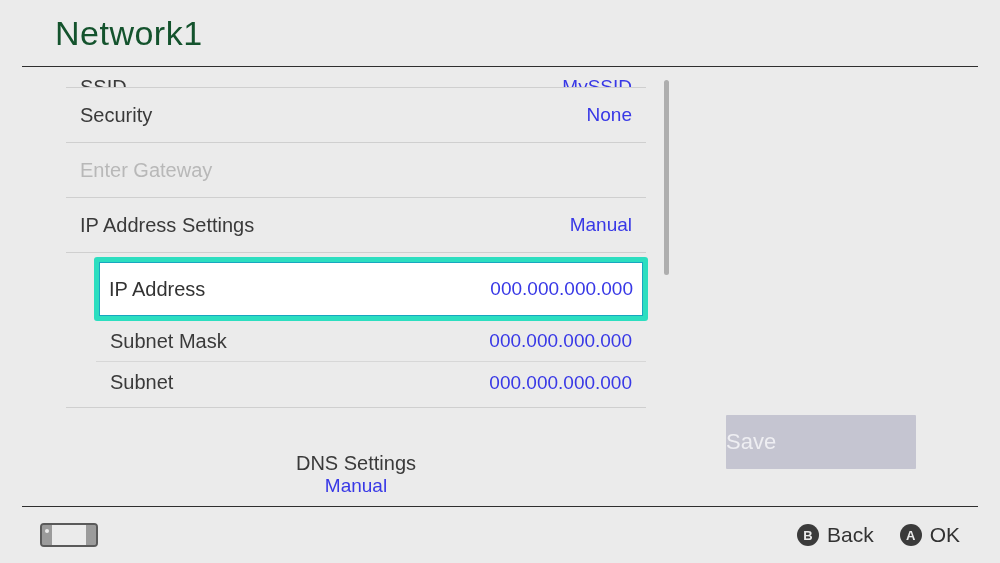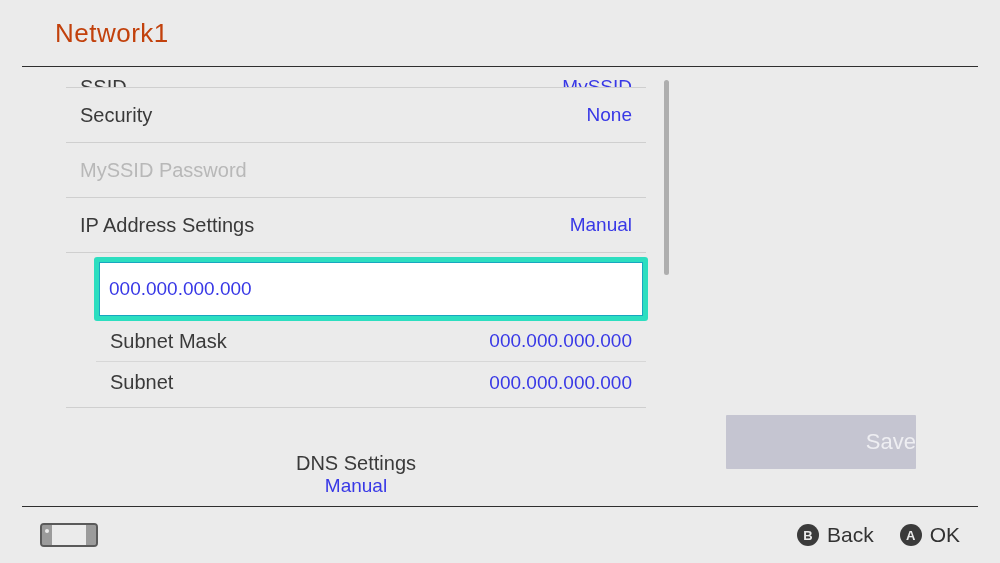--- a/index.html
+++ b/index.html
@@ -13,23 +13,23 @@
   }
   .header {
     position: absolute;
     top: 0; left: 0; right: 0;
     height: 66px;
     padding-left: 55px;
     display: flex;
     align-items: center;
   }
   .header-title {
-    font-size: 26px;
+    font-size: 34px;
     font-weight: 400;
-    color: #c2410c;
+    color: #14532d;
     letter-spacing: 0.5px;
   }
   .header-rule {
     position: absolute;
     top: 66px; left: 22px; right: 22px;
     height: 1px;
     background: #2f2f2f;
   }
   .content-area {
     position: absolute;
@@ -122,21 +122,21 @@
   .save-button {
     position: absolute;
     top: 349px;
     left: 726px;
     width: 190px;
     height: 54px;
     background: #c5c5d1;
     color: #eeeef2;
     display: flex;
     align-items: center;
-    justify-content: flex-end;
+    justify-content: flex-start;
     font-size: 22px;
     border-radius: 1px;
   }
 
   .footer-rule {
     position: absolute;
     bottom: 56px;
     left: 22px; right: 22px;
     height: 1px;
     background: #2f2f2f;
@@ -215,31 +215,32 @@
       <span class="label">SSID</span>
       <span class="value">MySSID</span>
     </div>
 
     <div class="row">
       <span class="label">Security</span>
       <span class="value">None</span>
     </div>
 
     <div class="row disabled">
-      <span class="label">MySSID Password</span>
+      <span class="label">Enter Gateway</span>
     </div>
 
     <div class="row">
       <span class="label">IP Address Settings</span>
       <span class="value">Manual</span>
     </div>
 
     <div class="indent-group">
       <div class="row selected-wrap">
         <div class="selected-box">
+          <span class="label">IP Address</span>
           <span class="value">000.000.000.000</span>
         </div>
       </div>
       <div class="row">
         <span class="label">Subnet Mask</span>
         <span class="value">000.000.000.000</span>
       </div>
       <div class="row">
         <span class="label">Subnet</span>
         <span class="value">000.000.000.000</span>

